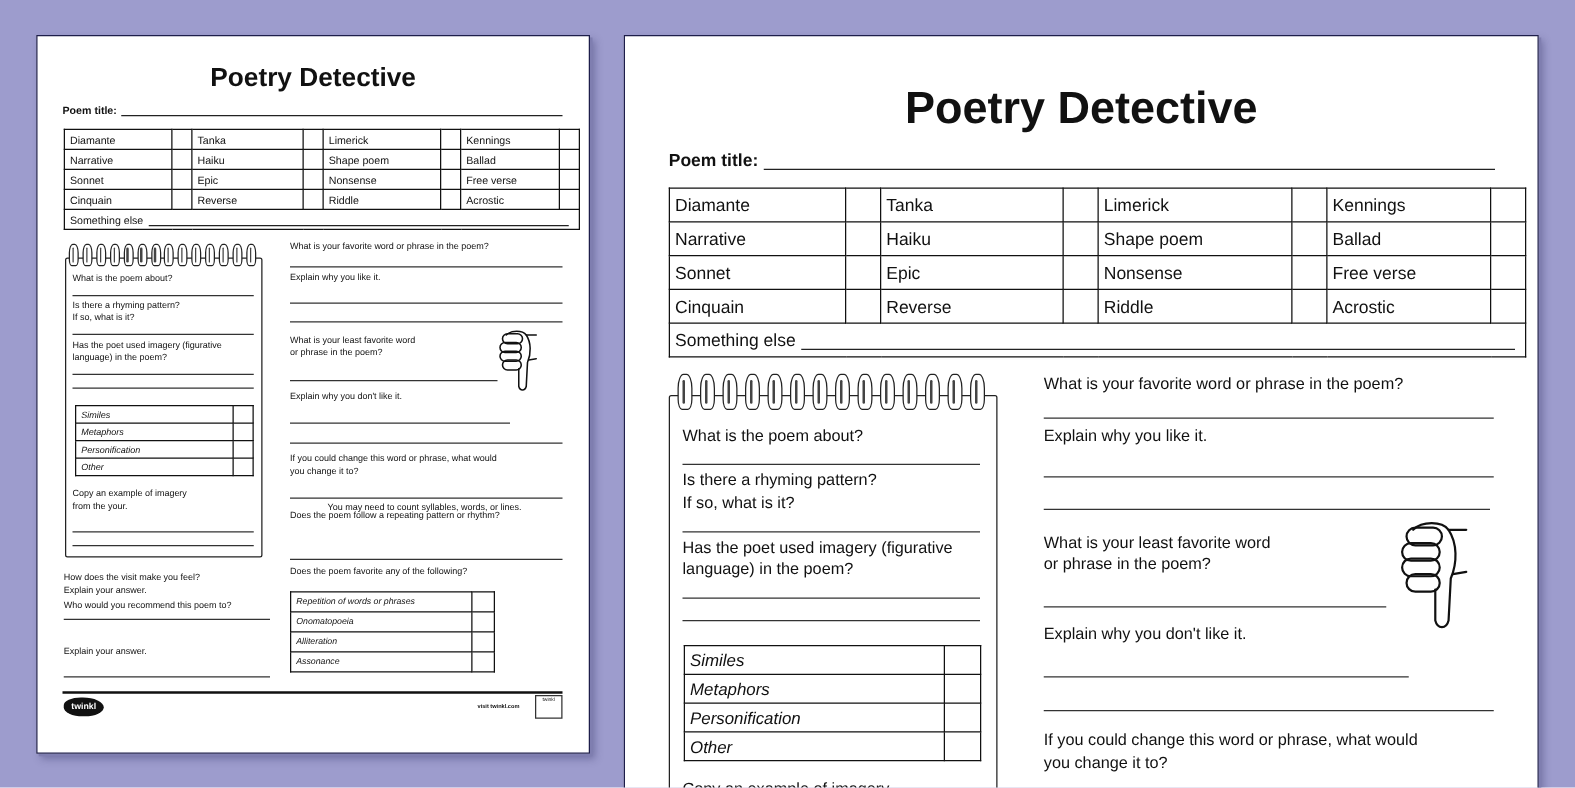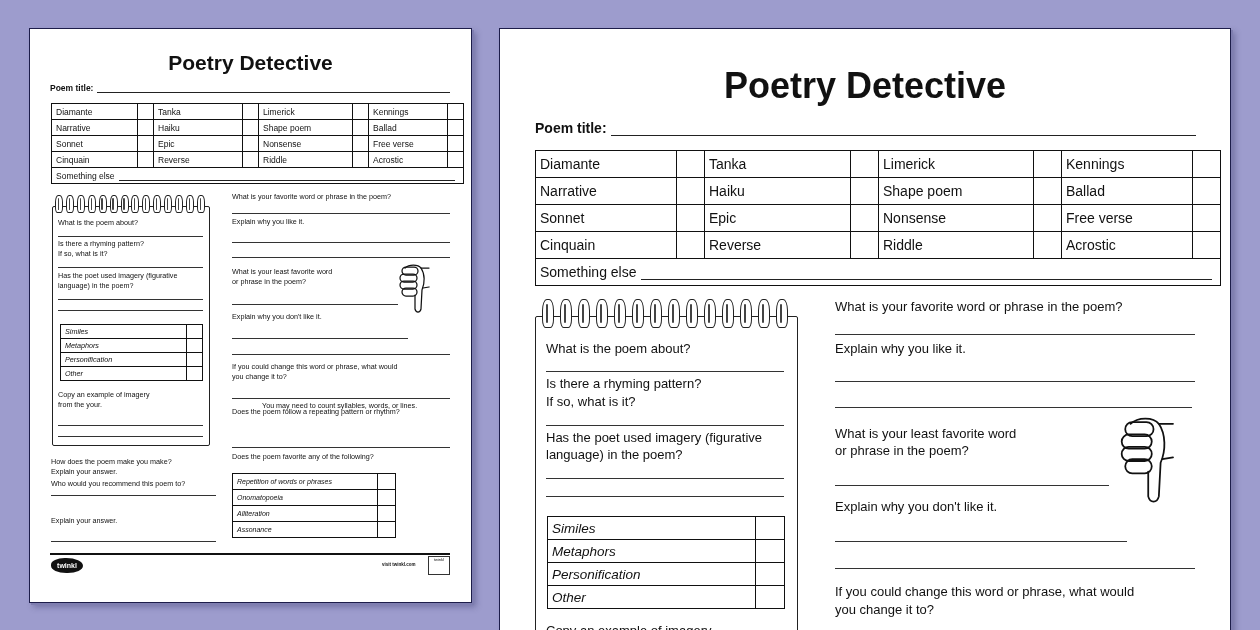--- a/index.html
+++ b/index.html
@@ -231,21 +231,21 @@
           <td class="box"></td>
         </tr>
     <tr style="height:16px">
           <td>Assonance</td>
           <td class="box"></td>
         </tr>
   </tbody>
     </table>
 
   <div style="font-size:7.2px;">
-    <div class="q" style="left:21px;top:428px;">How does the poem make you make?</div>
+    <div class="q" style="left:21px;top:428px;">How does the visit make you feel?</div>
     <div class="q" style="left:21px;top:438px;">Explain your answer.</div>
     <div class="rule" style="left:21px;top:466px;width:165px;"></div>
     <div class="q" style="left:21px;top:450px;">Who would you recommend this poem to?</div>
     <div class="q" style="left:21px;top:487px;">Explain your answer.</div>
     <div class="rule" style="left:21px;top:512px;width:165px;"></div>
   </div>
 
   <div class="footer-line" style="left:20px;top:524px;width:400px;"></div>
   <div class="logo" style="left:21px;top:529px;width:32px;height:15px;font-size:7px;line-height:15px;">twinkl</div>
   <div class="visit" style="left:352px;top:533px;font-size:4.5px;">visit twinkl.com</div>

